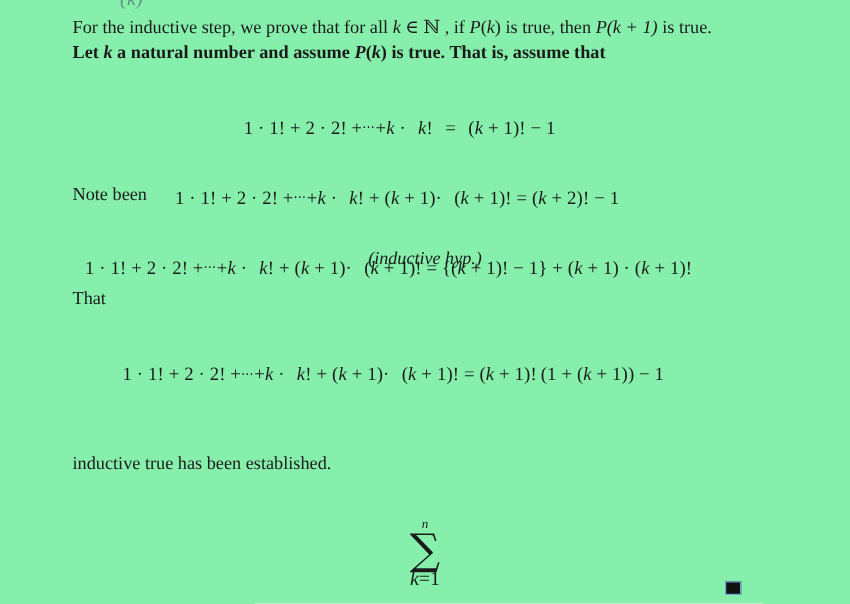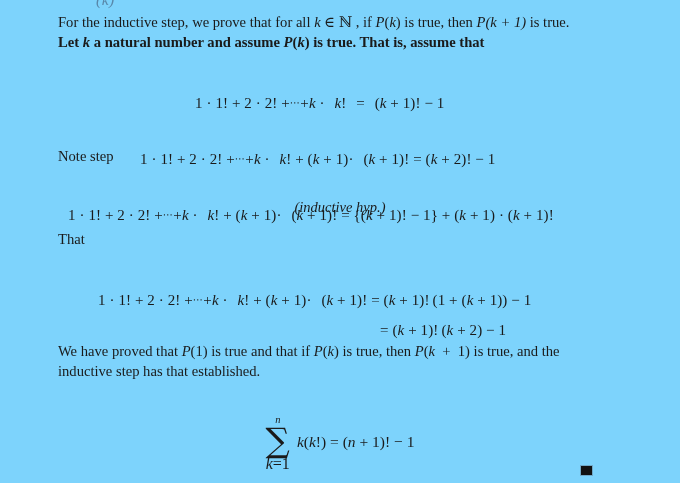--- a/index.html
+++ b/index.html
@@ -12,21 +12,21 @@
     height: 483px;
     overflow: hidden;
     font-family: "Liberation Serif", "DejaVu Serif", serif;
     color: #1a1a1a;
     position: relative;
   }
   .page {
     position: relative;
     width: 680px;
     height: 483px;
-    background: #7dd3fc;
+    background: #86efac;
   }
   
   .clipped-fragment {
     position: absolute;
     left: 96px;
     top: -9px;
     font-size: 15.5px;
     font-style: italic;
     color: #3a4a66;
     opacity: 0.55;
@@ -132,55 +132,46 @@
 
   <div class="eq" style="left:195px; top:60px;">
     1 · 1! + 2 · 2! +<span class="dots">⋯</span>+<i>k</i> · <span class="spw"></span><i>k</i>!<span class="spw"></span> = <span class="spw"></span>(<i>k</i> + 1)! − 1
   </div>
 
 
   <div class="eq" style="left:140px; top:116px;">
     1 · 1! + 2 · 2! +<span class="dots">⋯</span>+<i>k</i> · <span class="spw"></span><i>k</i>! + (<i>k</i> + 1)· <span class="spw"></span>(<i>k</i> + 1)! = (<i>k</i> + 2)! − 1
   </div>
 
-  <div class="para" style="top:146px;">Note step</div>
+  <div class="para" style="top:146px;">Note been</div>
 
   <div class="eq" style="left:68px; top:172px;">
     1 · 1! + 2 · 2! +<span class="dots">⋯</span>+<i>k</i> · <span class="spw"></span><i>k</i>! + (<i>k</i> + 1)· <span class="spw"></span>(<i>k</i> + 1)! = {(<i>k</i> + 1)! − 1} + (<i>k</i> + 1) · (<i>k</i> + 1)!
   </div>
 
   <div class="eq-center" style="top:199px; font-style:italic; font-size:14.5px;">(inductive hyp.)</div>
 
   <div class="para" style="top:229px;">That</div>
 
   <div class="eq" style="left:98px; top:257px;">
     1 · 1! + 2 · 2! +<span class="dots">⋯</span>+<i>k</i> · <span class="spw"></span><i>k</i>! + (<i>k</i> + 1)· <span class="spw"></span>(<i>k</i> + 1)! = (<i>k</i> + 1)! (1 + (<i>k</i> + 1)) − 1
   </div>
 
-  <div class="eq" style="left:380px; top:287px;">
-    = (<i>k</i> + 1)! (<i>k</i> + 2) − 1
-  </div>
 
 
-  <div class="para nowrap" style="top:341px;">
-    We have proved that <i>P</i>(1) is true and that if <i>P</i>(<i>k</i>) is true, then <i>P</i>(<i>k</i>&nbsp; + &nbsp;1) is true, and the
-  </div>
   <div class="para nowrap" style="top:361px;">
-    inductive step has that established.
+    inductive true has been established.
   </div>
 
 
   <div class="sum-block" style="top:409px;">
     <span class="sum-wrap">
       <span class="sigma-col">
         <span class="sum-upper">n</span>
         <span class="sigma">∑</span>
         <span class="sum-lower"><i>k</i>=1</span>
       </span>
-      <span class="sum-body">
-        <i>k</i>(<i>k</i>!) = (<i>n</i> + 1)! − 1
-      </span>
     </span>
   </div>
 
   <div class="tombstone" style="left:580px; top:465px; width:11px; height:9px;"></div>
 
 </div>
 
 </body></html>

